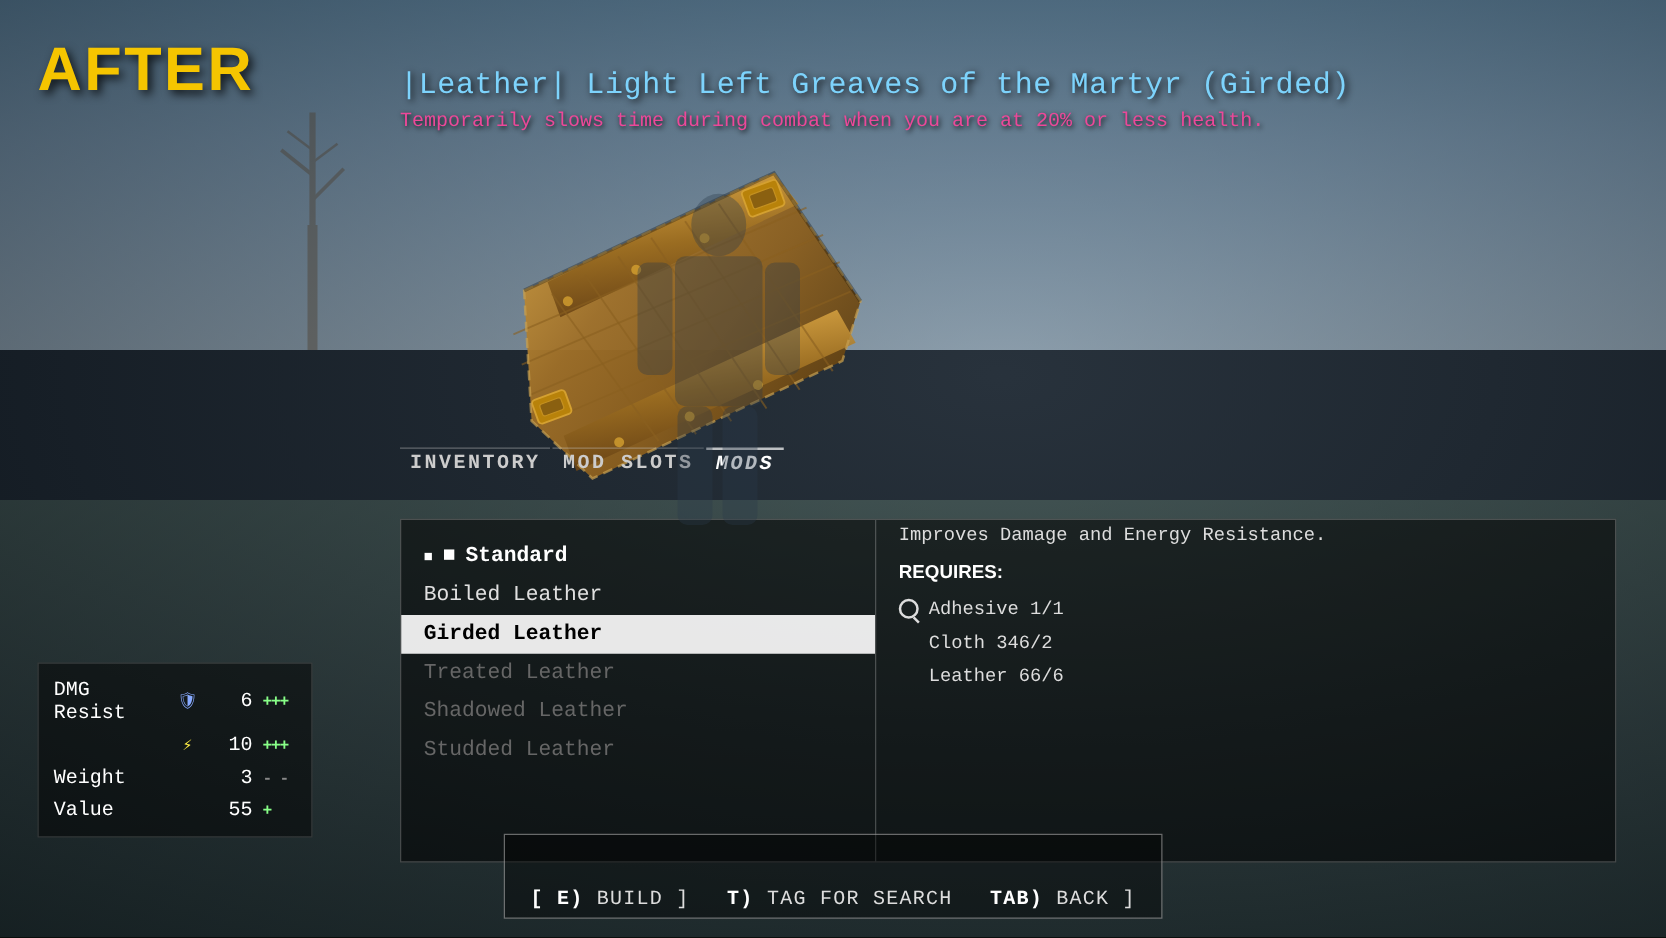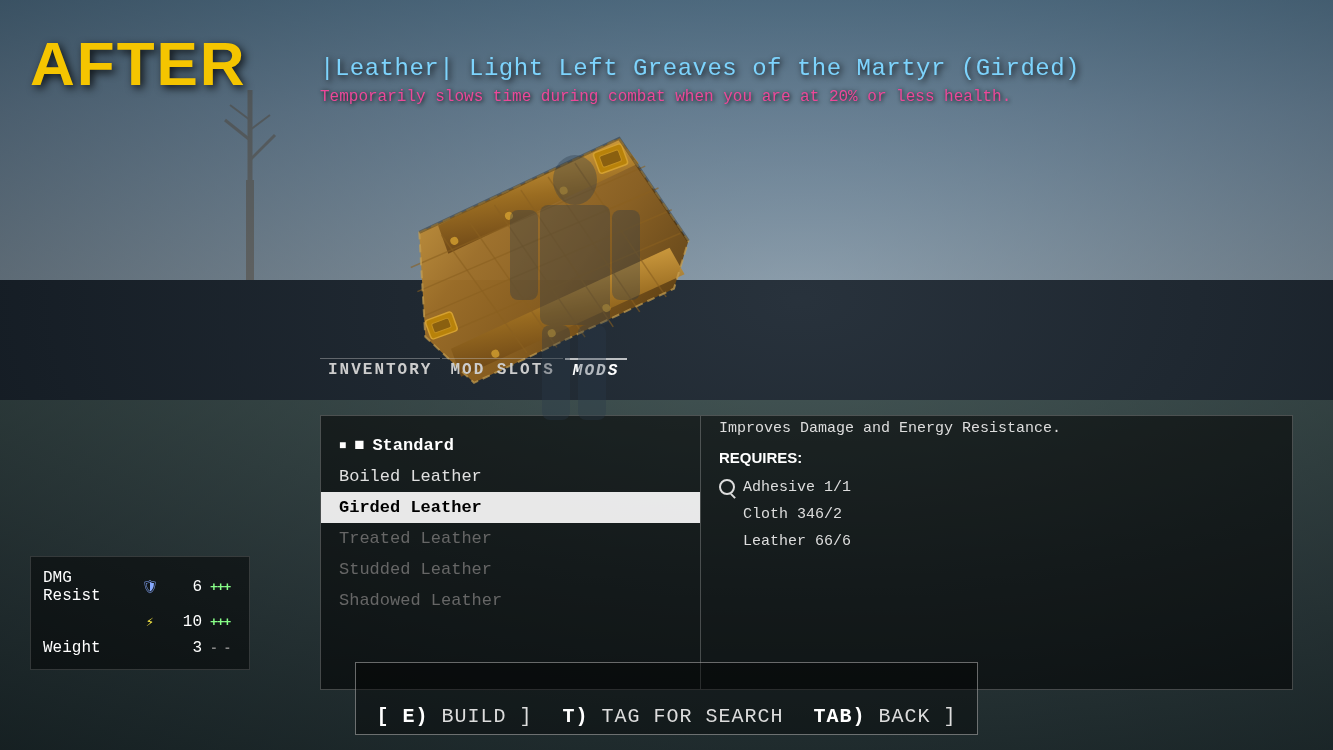--- a/index.html
+++ b/index.html
@@ -42,21 +42,21 @@
       position: absolute;
       inset: 0;
       z-index: 2;
     }
 
     
     .after-label {
       position: absolute;
       top: 28px;
       left: 30px;
-      font-size: 62px;
+      font-size: 49px;
       font-weight: 900;
       font-family: Impact, 'Arial Black', sans-serif;
       color: #f5c500;
       letter-spacing: 2px;
       text-shadow: 3px 3px 8px rgba(0,0,0,0.8);
       z-index: 10;
     }
 
     
     .item-title-area {
@@ -301,21 +301,21 @@
 
     .action-bar-inner {
       border: 1px solid rgba(200,200,200,0.5);
       padding: 6px 20px;
       display: flex;
       gap: 30px;
       background: rgba(0,0,0,0.4);
     }
 
     .action-btn {
-      font-size: 20px;
+      font-size: 16px;
       color: #dddddd;
       font-family: 'Courier New', monospace;
       letter-spacing: 1px;
       cursor: pointer;
       margin-top: 36px;
     }
 
     .action-btn span.key {
       color: #ffffff;
       font-weight: bold;
@@ -453,24 +453,24 @@
       <div class="mod-item">
         <span>Boiled Leather</span>
       </div>
       <div class="mod-item selected">
         <span>Girded Leather</span>
       </div>
       <div class="mod-item locked">
         <span>Treated Leather</span>
       </div>
       <div class="mod-item locked">
+        <span>Shadowed Leather</span>
+      </div>
+      <div class="mod-item locked">
         <span>Studded Leather</span>
-      </div>
-      <div class="mod-item locked">
-        <span>Shadowed Leather</span>
       </div>
     </div>
 
     <div class="mod-info-col">
       <div class="mod-description">Improves Damage and Energy Resistance.</div>
       <div class="requires-label">REQUIRES:</div>
       <div class="requirement-row">
         <span class="search-icon"></span>
         <span>Adhesive 1/1</span>
       </div>
@@ -497,20 +497,26 @@
       <span class="stat-icon" style="color:#ffee44;">⚡</span>
       <span class="stat-value">10</span>
       <span class="stat-change increase">+++</span>
     </div>
     <div class="stat-row">
       <span class="stat-label">Weight</span>
       <span class="stat-icon"></span>
       <span class="stat-value">3</span>
       <span class="stat-change decrease">- -</span>
     </div>
+    <div class="stat-row">
+      <span class="stat-label">Value</span>
+      <span class="stat-icon"></span>
+      <span class="stat-value">55</span>
+      <span class="stat-change increase">+</span>
+    </div>
   </div>
 
   <div class="action-bar">
     <div class="action-bar-inner">
       <div class="action-btn">
         <span class="key">[ E)</span>
         <span>BUILD</span>
         <span> ]</span>
       </div>
       <div class="action-btn">

